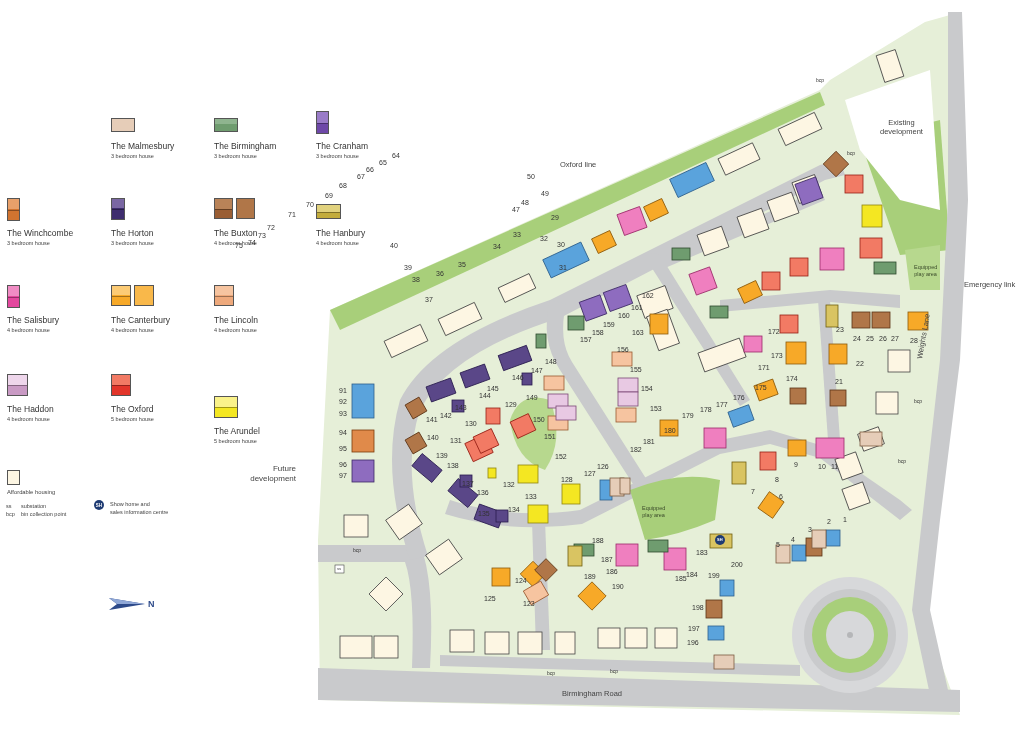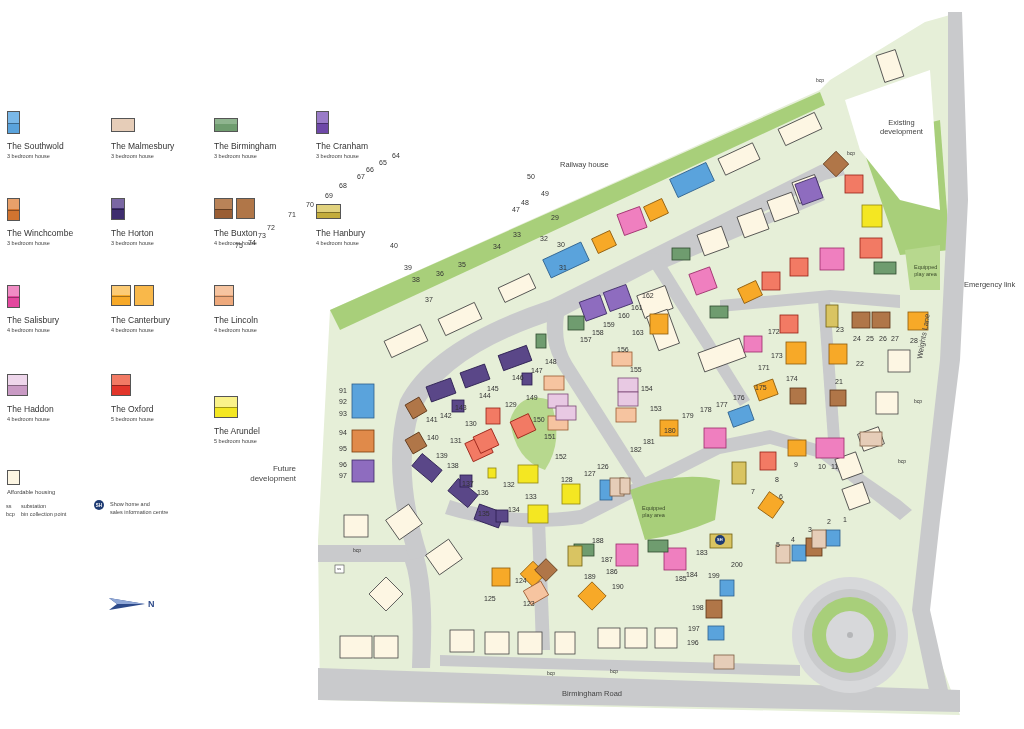--- a/index.html
+++ b/index.html
@@ -38,27 +38,20 @@
   .map-label.small { font-size: 5.5px; line-height: 7px; color: #3a4a2a; }
   .plot-num { position: absolute; font-size: 7px; color: #333; white-space: nowrap; }
   .road-label { position: absolute; font-size: 7.5px; color: #444; white-space: nowrap; }
   .bcp { position: absolute; font-size: 5px; color: #333; }
 </style>
 </head>
 <body>
 
 <div class="legend">
 
-  <div class="legend-item" style="left:7px;top:111px;">
-    <div class="legend-swatch">
-      <div class="sw split" style="left:0;width:13px;height:23px;background:linear-gradient(#7ab8e8 50%,#5aa3dc 50%);"></div>
-    </div>
-    <div class="legend-name">The Southwold</div>
-    <div class="legend-sub">3 bedroom house</div>
-  </div>
   <div class="legend-item" style="left:111px;top:111px;">
     <div class="legend-swatch">
       <div class="sw" style="left:0;top:7px;width:24px;height:14px;background:#e6cdb8;"></div>
     </div>
     <div class="legend-name">The Malmesbury</div>
     <div class="legend-sub">3 bedroom house</div>
   </div>
   <div class="legend-item" style="left:214px;top:111px;">
     <div class="legend-swatch">
       <div class="sw" style="left:0;top:7px;width:24px;height:14px;background:linear-gradient(#8fb48f 40%,#6f9c6f 40%);"></div>
@@ -377,21 +370,21 @@
       <rect x="414" y="655" width="20" height="14"></rect>
       <rect x="560" y="432" width="22" height="14"></rect>
       <rect x="320" y="478" width="10" height="16"></rect>
     </g>
 
     <circle cx="420" cy="540" r="5" fill="#1f3b73"></circle>
 
     <rect x="35" y="565" width="9" height="8" fill="#fff" stroke="#444" stroke-width="0.6"></rect>
   </svg>
 
-  <div class="map-label" style="left:260px;top:160px;">Railway house</div>
+  <div class="map-label" style="left:260px;top:160px;">Oxford line</div>
   <div class="map-label" style="left:580px;top:118px;">
     <div>Existing</div>
     <div>development</div>
   </div>
   <div class="map-label small" style="left:614px;top:264px;">
     <div>Equipped</div>
     <div>play area</div>
   </div>
   <div class="map-label small" style="left:342px;top:505px;">
     <div>Equipped</div>

